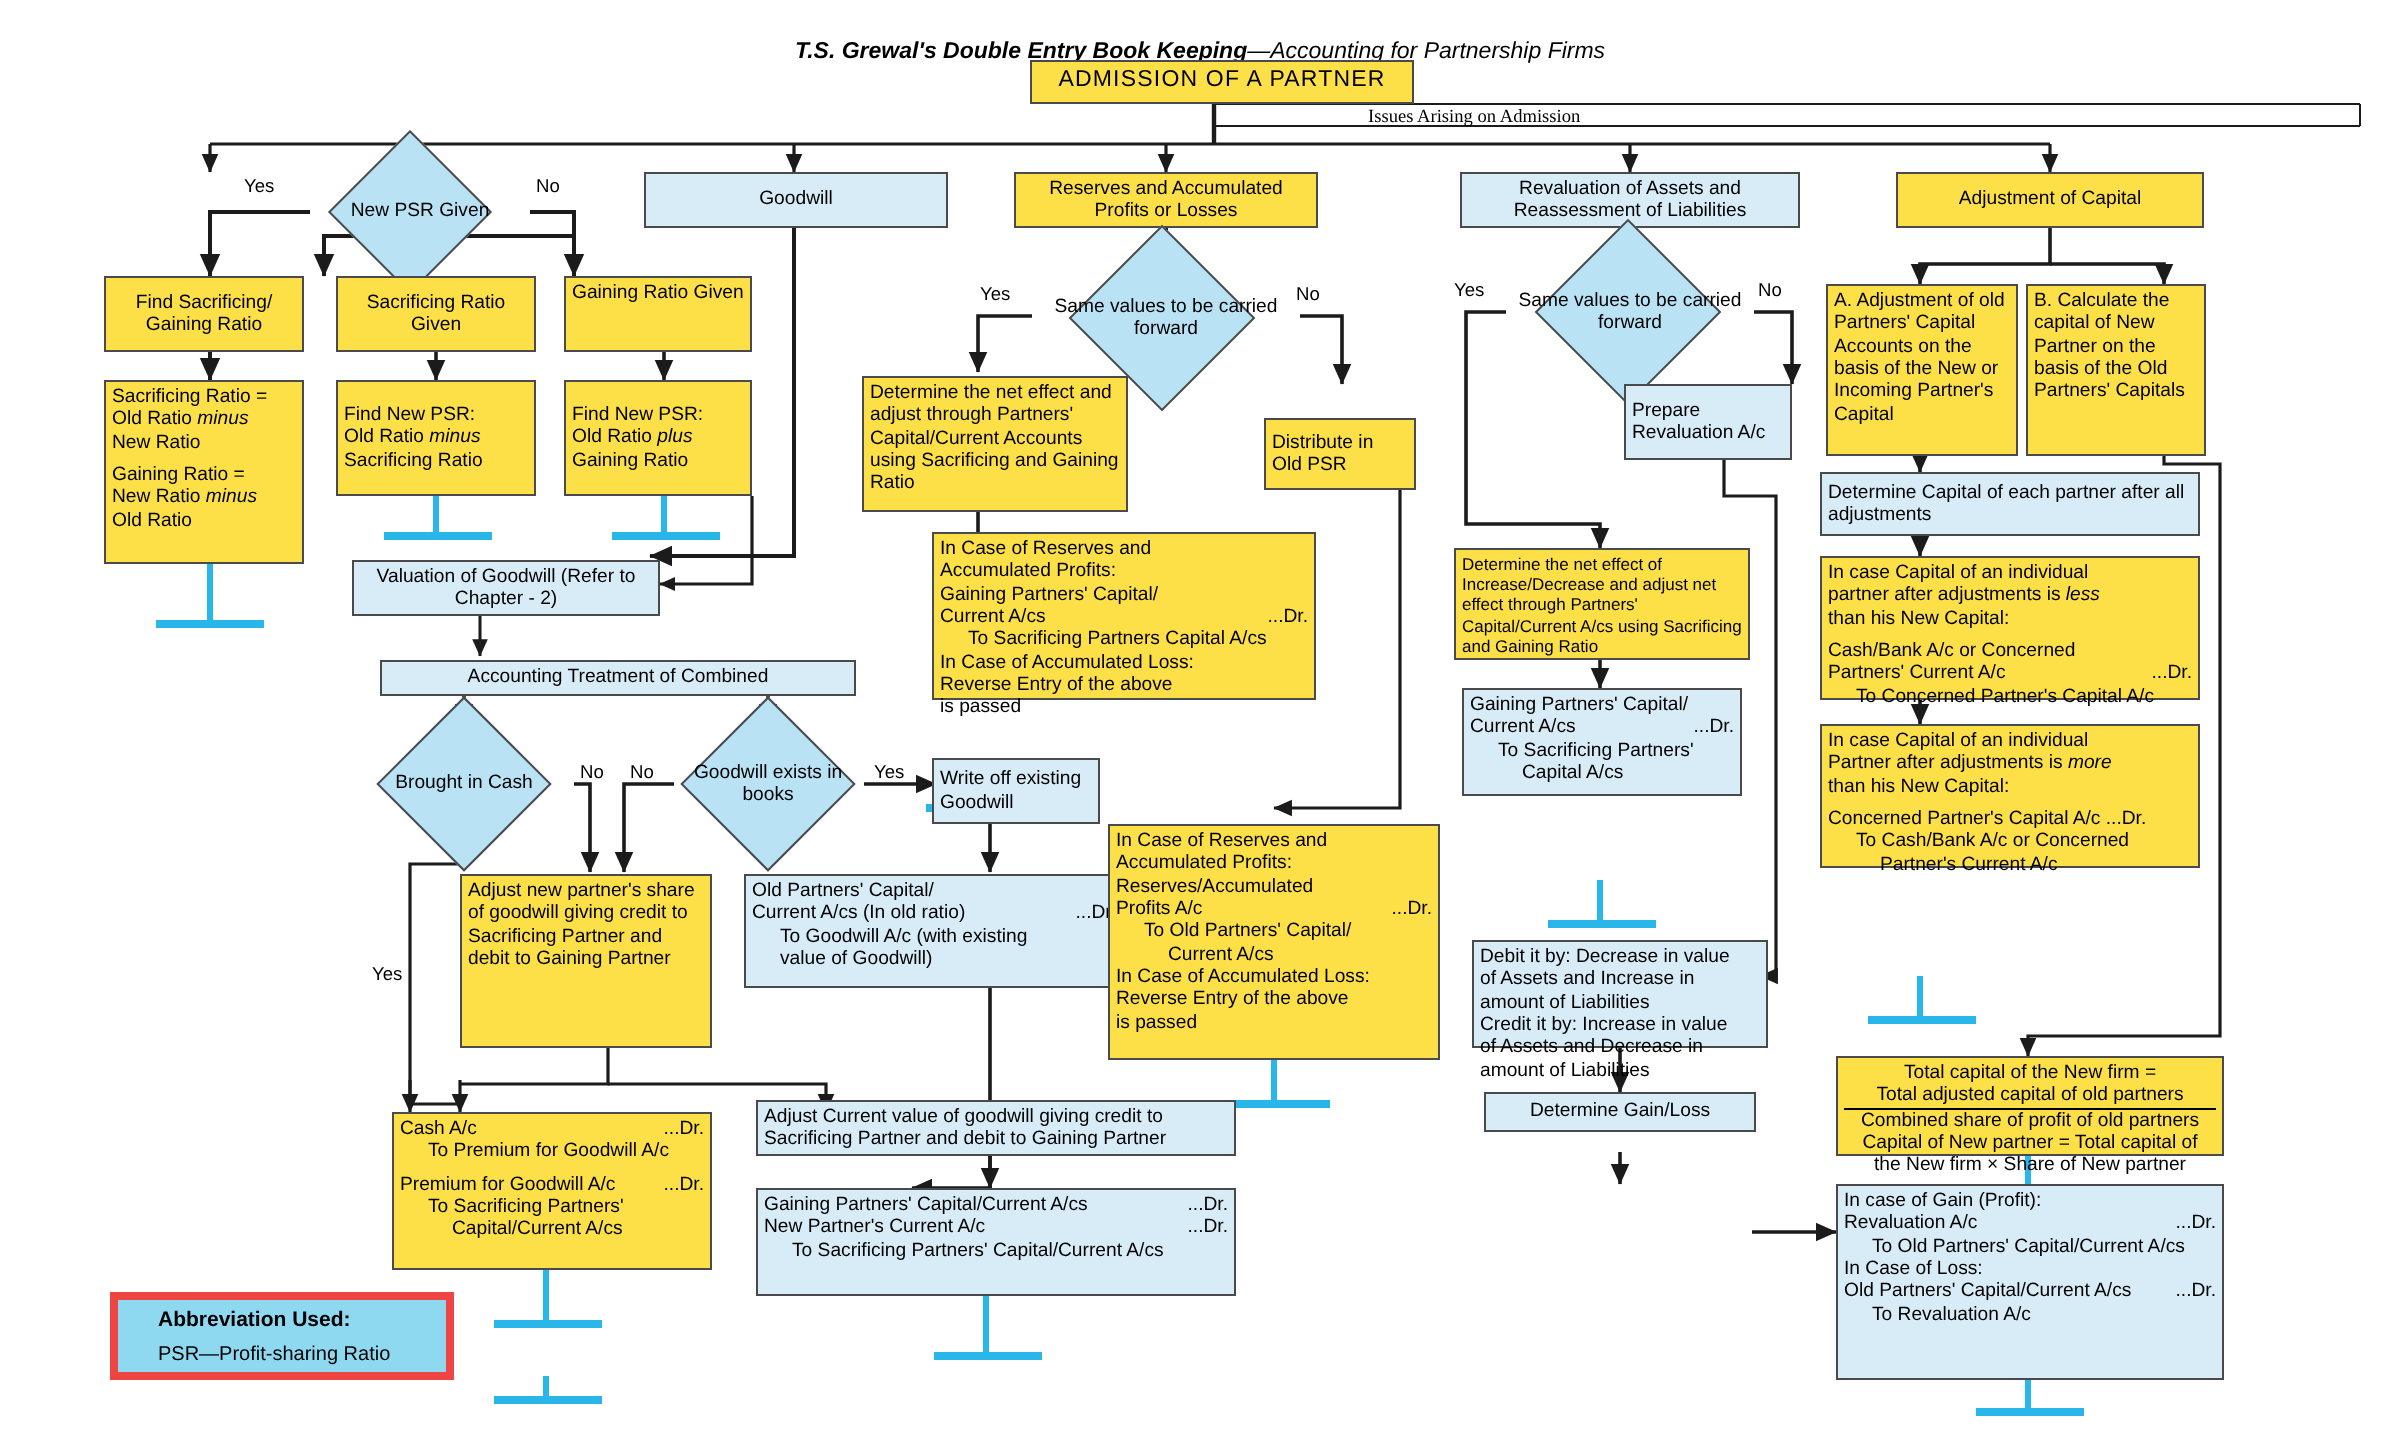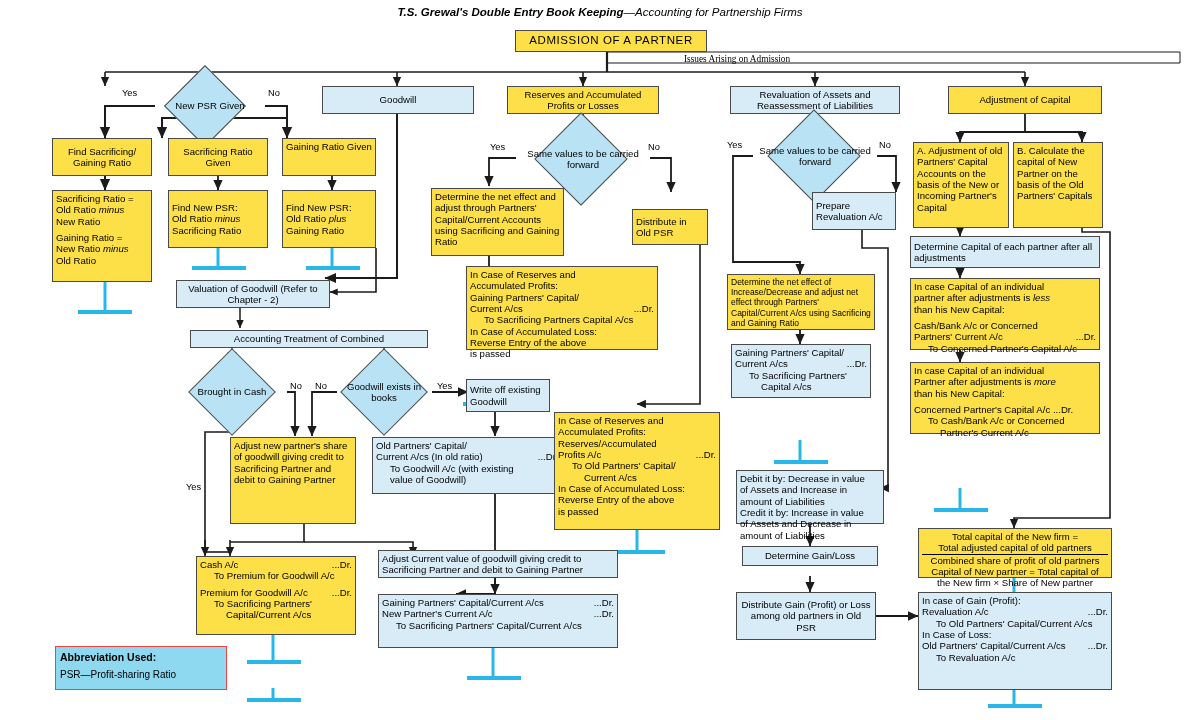--- a/index.html
+++ b/index.html
@@ -1,38 +1,38 @@
 <!DOCTYPE html>
 <html><head>
 <meta charset="utf-8">
 <style>
   html,body{margin:0;padding:0;background:#ffffff;}
   body{width:1200px;height:720px;position:relative;overflow:hidden;
        font-family:"Liberation Sans","DejaVu Sans",sans-serif;color:#000;}
   #canvas{position:absolute;left:0;top:0;width:1200px;height:720px;}
   svg#wires{position:absolute;left:0;top:0;width:1200px;height:720px;pointer-events:none;}
-  .title{position:absolute;left:0;top:6px;width:1200px;text-align:center;font-size:11.5px;}
+  .title{position:absolute;left:0;top:20px;width:1200px;text-align:center;font-size:11.5px;}
   .title b{font-style:italic;font-weight:bold;}
   .title i{font-style:italic;}
   .node{position:absolute;box-sizing:border-box;border:1px solid #4a4a4a;
         background:#fde047;font-size:9.6px;line-height:1.18;padding:2px 3px;}
   .node.pale{background:#d8ecf8;}
   .node.center{text-align:center;}
   .node.ctr-mid{display:flex;align-items:center;justify-content:center;text-align:center;}
   .node.vmid{display:flex;flex-direction:column;justify-content:center;}
   .big{font-size:11.5px;letter-spacing:.6px;}
   .dia{position:absolute;background:#b9e2f5;border:1px solid #4a4a4a;
        transform:rotate(45deg);box-sizing:border-box;}
   .dia-wrap{position:absolute;}
   .dia-txt{position:absolute;left:0;top:0;width:100%;height:100%;
            display:flex;align-items:center;justify-content:center;text-align:center;
            font-size:9.6px;line-height:1.15;}
   .lbl{position:absolute;font-size:9.3px;background:transparent;}
-  .ab{position:absolute;box-sizing:border-box;border:1px solid #ef4444;background:#8ed8f0;
-      font-size:10px;padding:4px 4px;}
+  .ab{position:absolute;box-sizing:border-box;border:4px solid #ef4444;background:#8ed8f0;
+      font-size:10px;padding:4px 20px;}
   .ab b{font-size:10.5px;}
   .dr{float:right;}
   .ind1{padding-left:14px;display:block;}
   .ind2{padding-left:26px;display:block;}
   .it{font-style:italic;}
   .frac{border-bottom:1px solid #000;display:block;}
   .tiny{font-size:8.5px;line-height:1.2;}
   .node p{margin:0;}
   .sp{height:5px;}
 </style>
@@ -353,23 +353,20 @@
     <p>amount of Liabilities</p>
     <p>Credit it by: Increase in value</p>
     <p>of Assets and Decrease in</p>
     <p>amount of Liabilities</p>
   </div>
 
   <div class="node pale ctr-mid" style="left:742px;top:546px;width:136px;height:20px;">
     <span>Determine Gain/Loss</span>
   </div>
 
-  <div class="node pale ctr-mid" style="left:736px;top:592px;width:140px;height:48px;">
-    <span>Distribute Gain (Profit) or Loss among old partners in Old PSR</span>
-  </div>
 
   <div class="node pale" style="left:918px;top:592px;width:194px;height:98px;">
     <p>In case of Gain (Profit):</p>
     <p><span>Revaluation A/c</span><span class="dr">...Dr.</span></p>
     <p class="ind1">To Old Partners' Capital/Current A/cs</p>
     <p>In Case of Loss:</p>
     <p><span>Old Partners' Capital/Current A/cs</span><span class="dr">...Dr.</span></p>
     <p class="ind1">To Revaluation A/c</p>
   </div>
 

